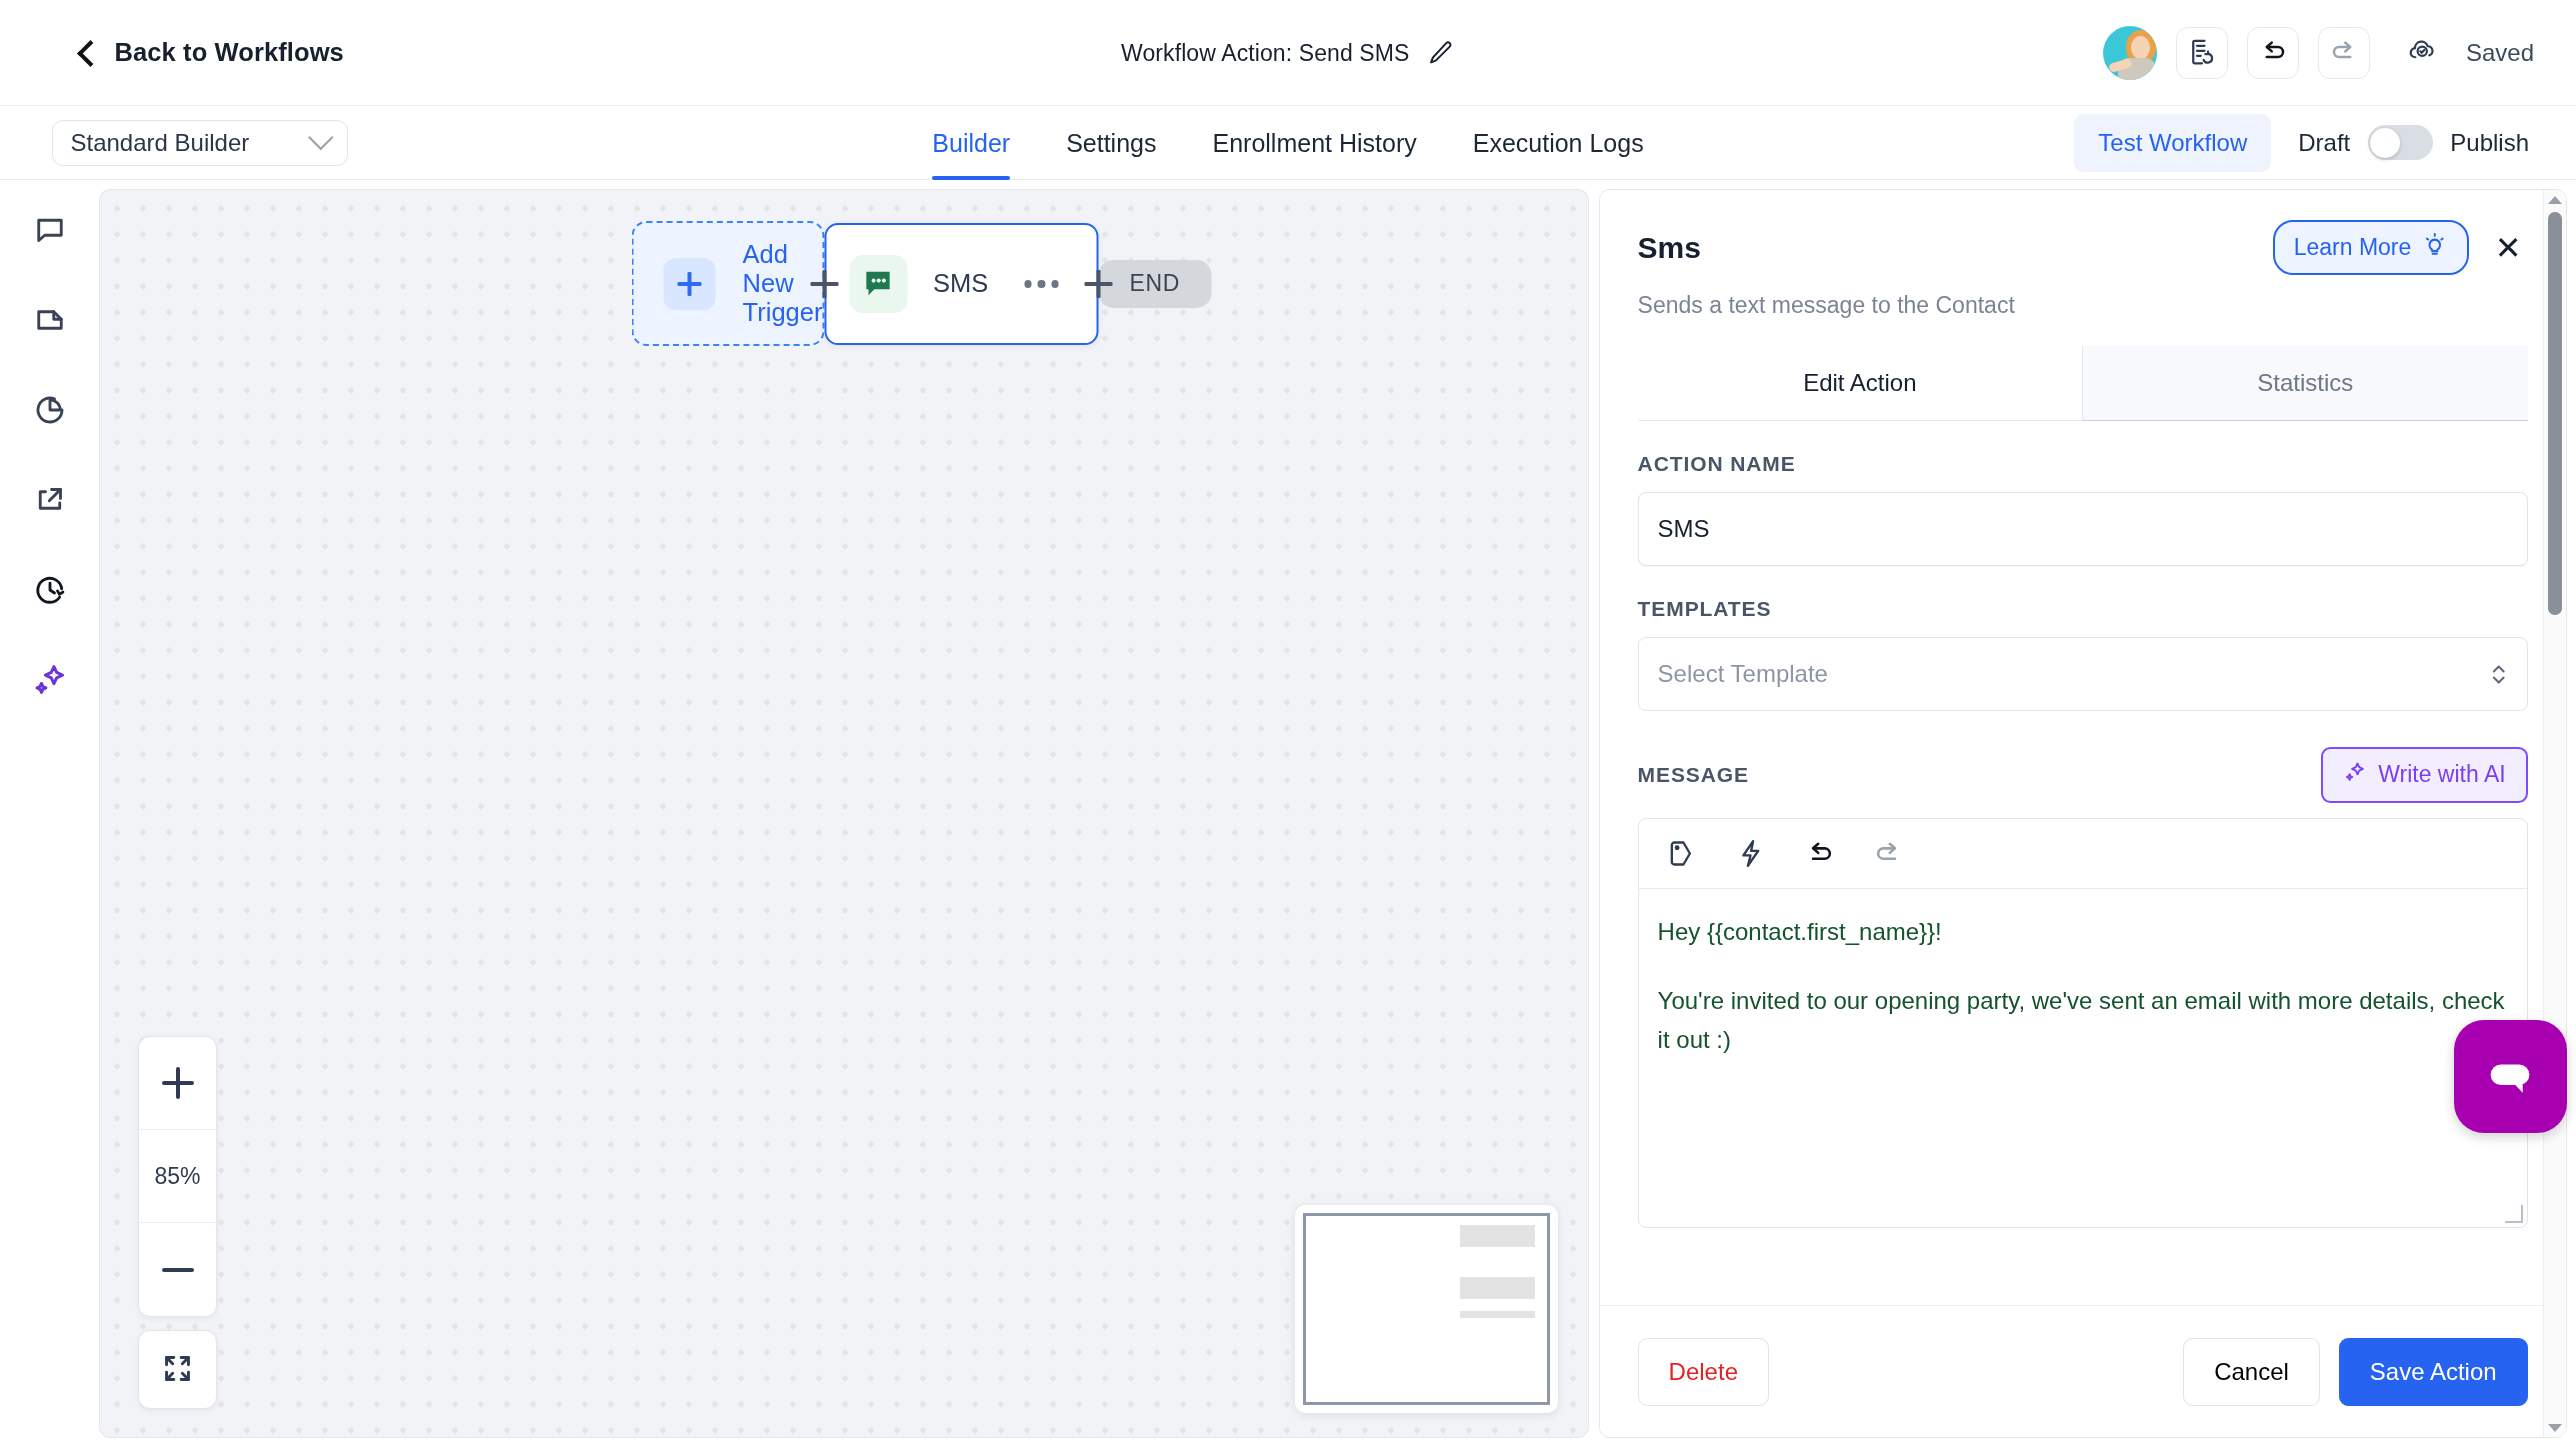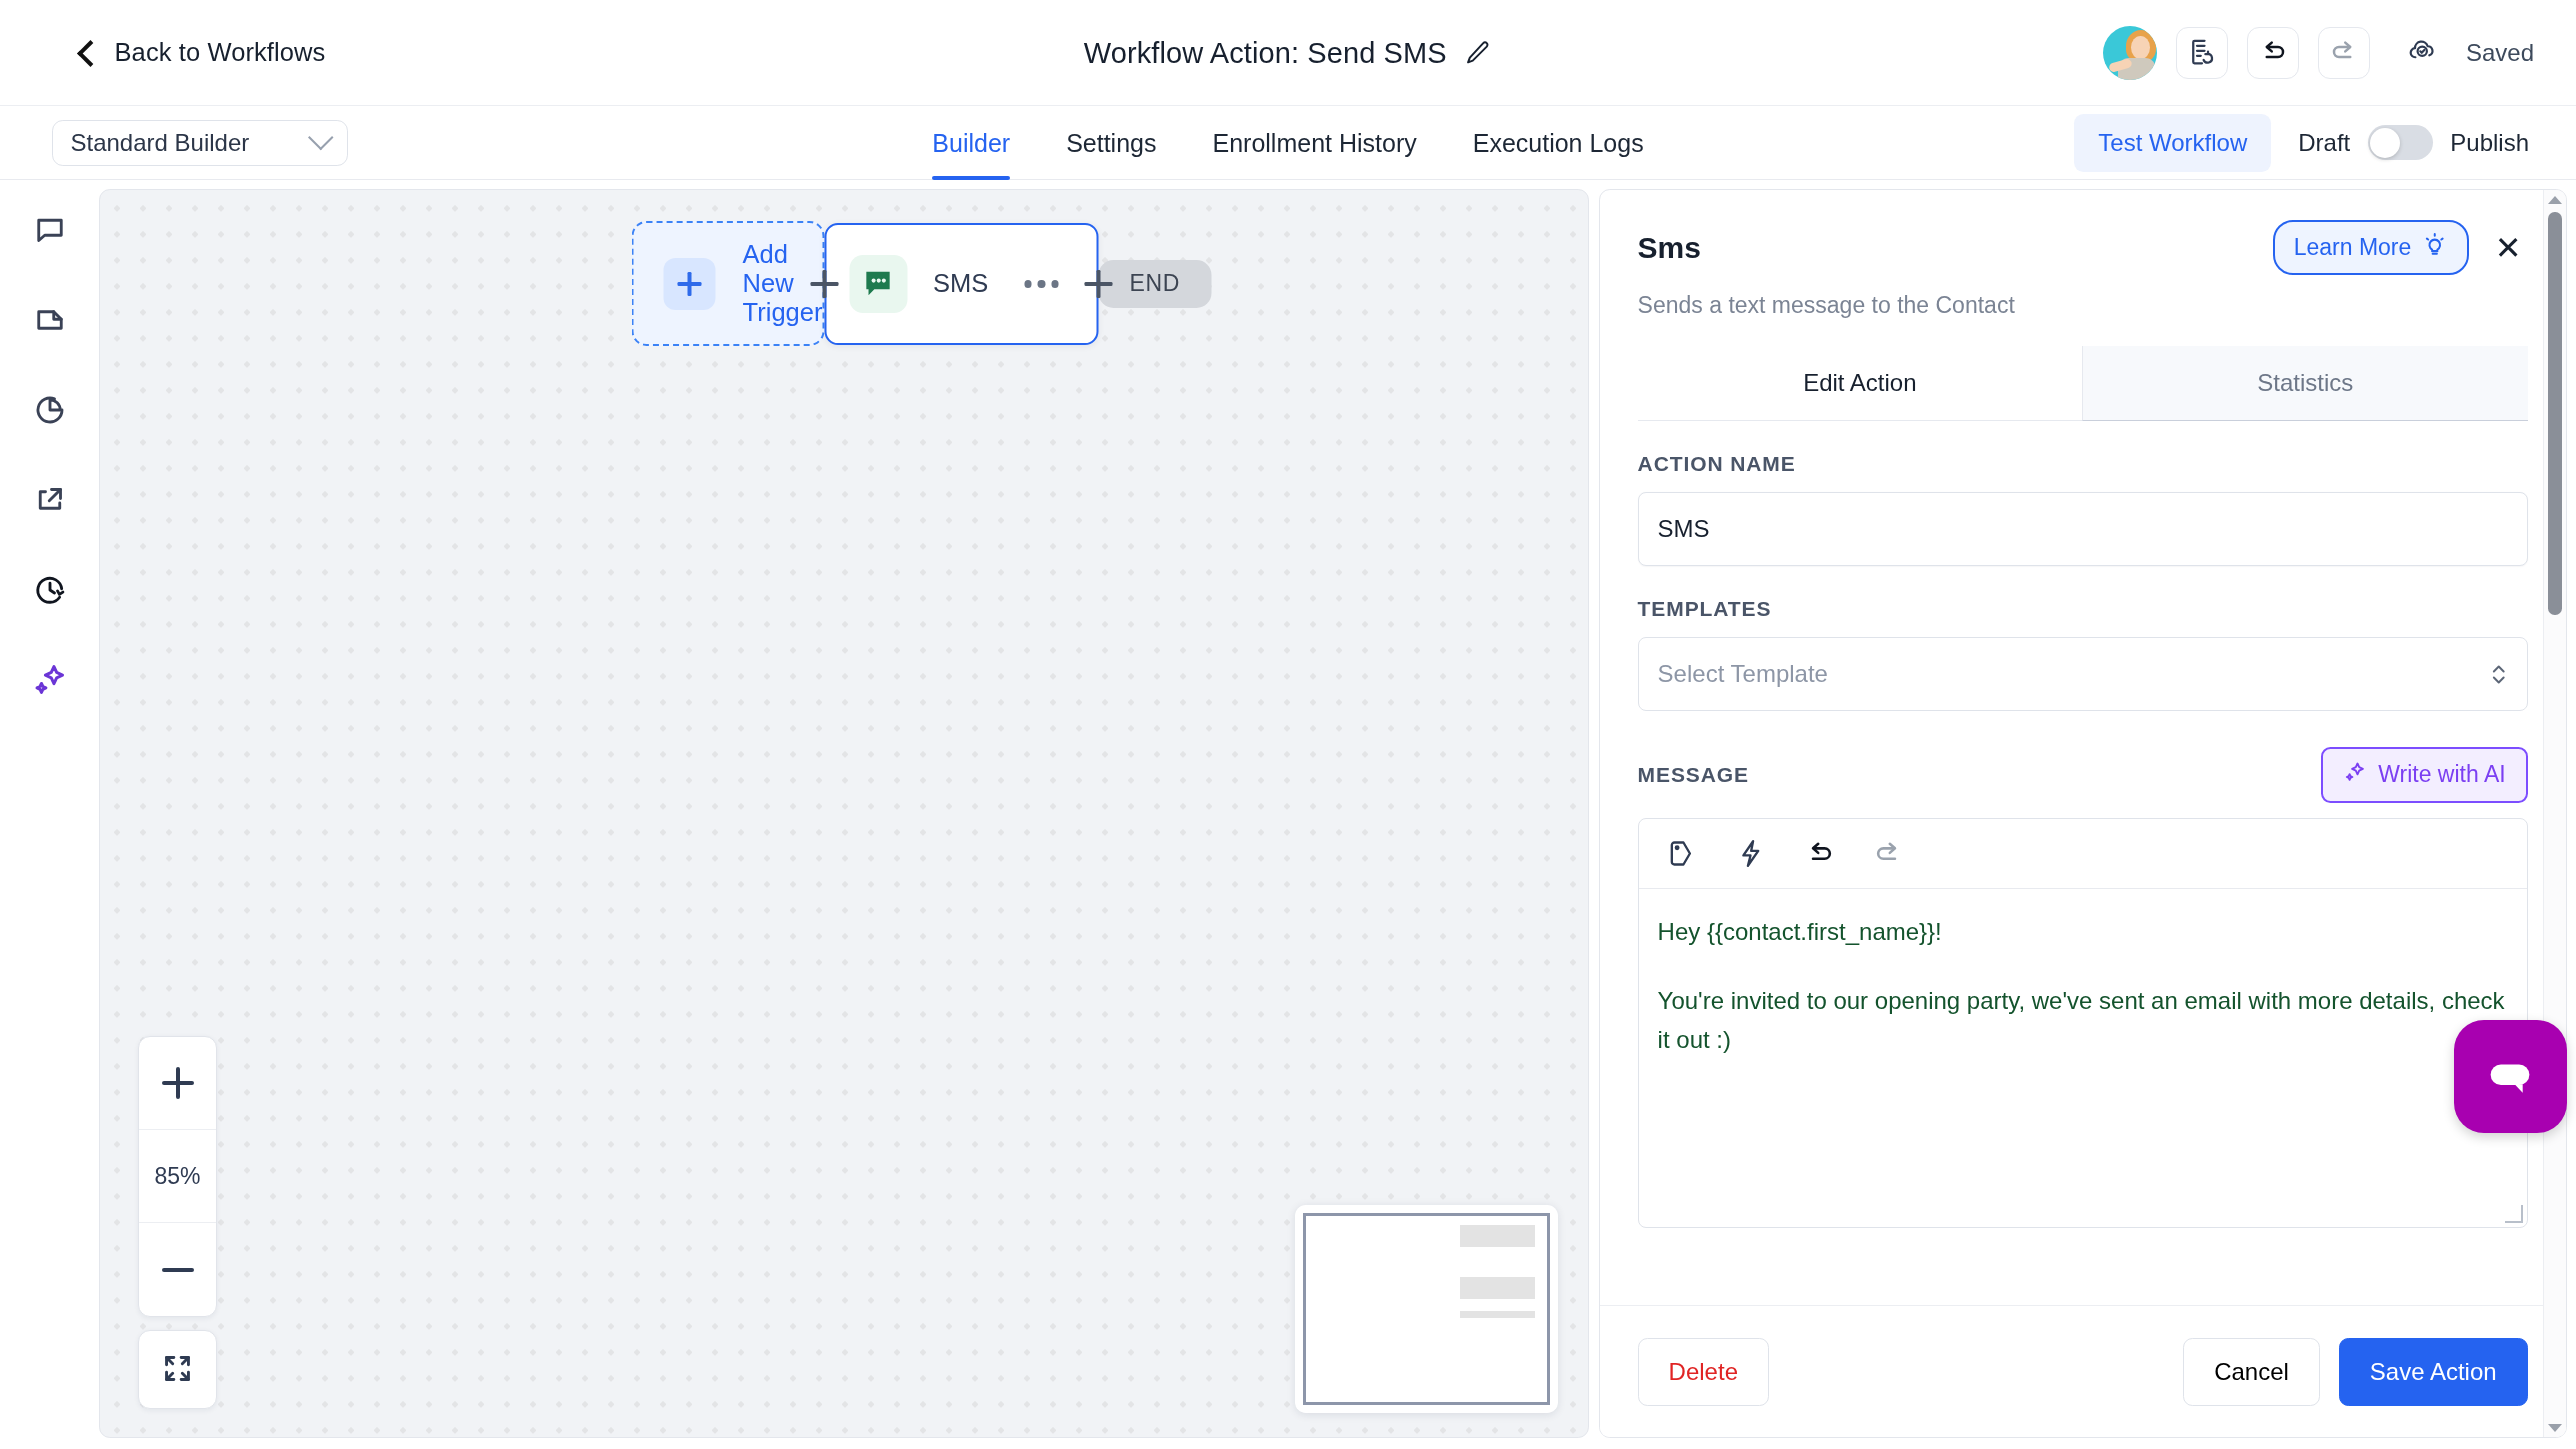--- a/index.html
+++ b/index.html
@@ -10,24 +10,24 @@
     color:#2f3b52;
     -webkit-font-smoothing:antialiased;
   }
   .app{position:relative;width:2576px;height:1450px;background:#fff;display:flex;flex-direction:column}
 
   
   .topbar{position:relative;height:106px;flex:0 0 106px;background:#fff;display:flex;align-items:center;border-bottom:0.7px solid #eceef2}
   .back-btn{display:flex;align-items:center;gap:17.5px;margin-left:73px;cursor:pointer}
   .chev-left{width:24px;height:24px;position:relative}
   .chev-left:before{content:"";position:absolute;left:8px;top:3.4px;width:15px;height:15px;border-left:4px solid #111;border-bottom:4px solid #111;transform:rotate(45deg)}
-  .back-label{font-size:25.5px;color:#17202e;font-weight:400;letter-spacing:0.1px}
+  .back-label{font-size:25.5px;color:#17202e;font-weight:700;letter-spacing:0.1px}
 
   .title-wrap{position:absolute;left:0;right:0;top:0;height:106px;display:flex;align-items:center;justify-content:center;gap:17.5px;pointer-events:none}
-  .page-title{font-size:29px;font-weight:400;color:#17202e;letter-spacing:0.1px}
+  .page-title{font-size:23px;font-weight:400;color:#17202e;letter-spacing:0.1px}
   .pencil-icon{width:28px;height:28px;pointer-events:auto;cursor:pointer}
 
   .topbar-right{margin-left:auto;display:flex;align-items:center;gap:19px;margin-right:42px}
   .avatar{width:54px;height:54px;border-radius:50%;overflow:hidden;background:#3ac8d8;position:relative;flex:0 0 54px}
   .avatar .hair{position:absolute;left:23px;top:4px;width:30px;height:32px;background:#e8a24a;border-radius:50% 50% 40% 40%}
   .avatar .face{position:absolute;left:28px;top:10.8px;width:19px;height:23px;background:#f7d3b5;border-radius:50%}
   .avatar .body{position:absolute;left:15px;top:32px;width:38px;height:24px;background:#cfc9bd;border-radius:10.8px 10.8px 0 0}
   .avatar .arm{position:absolute;left:5.4px;top:35px;width:23px;height:9.4px;background:#f7d3b5;border-radius:5.4px;transform:rotate(-16deg)}
 
   .icon-btn{width:52px;height:52px;border:0.7px solid #e5e8ee;border-radius:12px;background:#fff;display:flex;align-items:center;justify-content:center;cursor:pointer}

